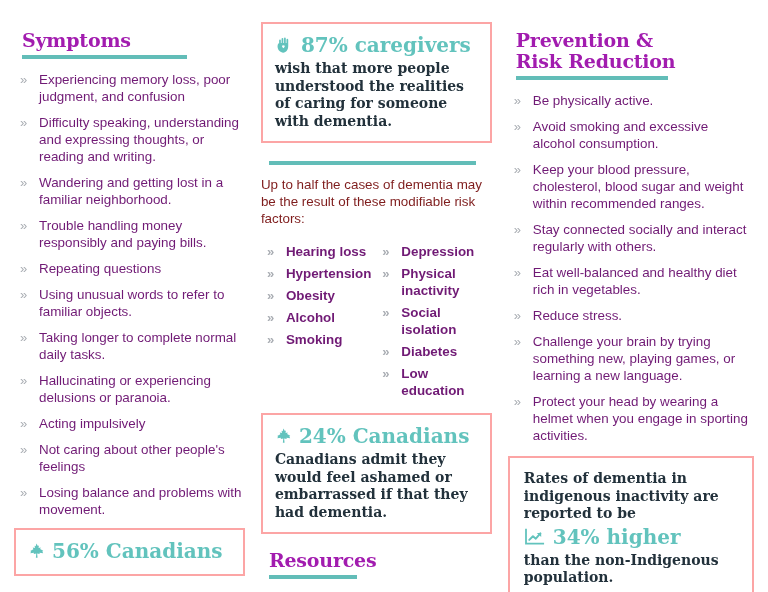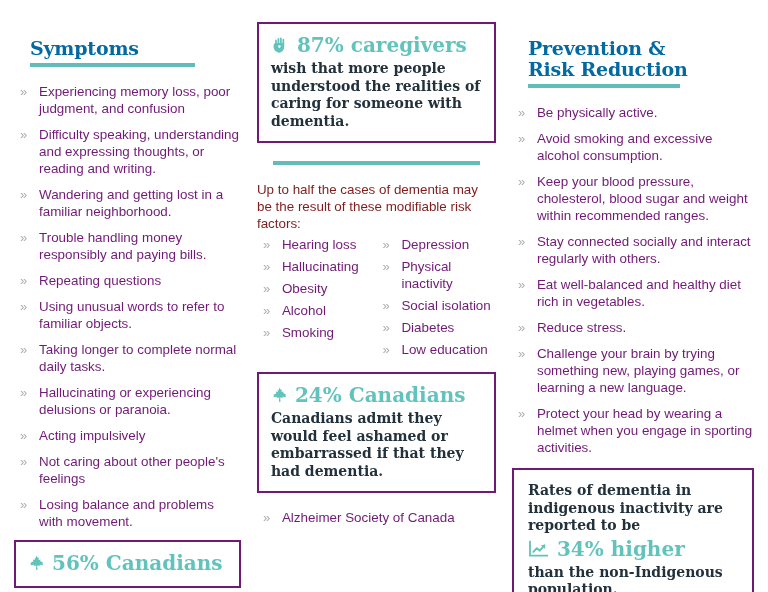--- a/index.html
+++ b/index.html
@@ -16,25 +16,25 @@
   }
   .col{box-sizing:border-box;}
   .col-left{width:256px;padding-right:16px;}
   .col-mid{width:256px;padding-right:16px;}
   .col-right{width:256px;}
 
   
   .sec-head{
     font-family:"DejaVu Serif", serif;
     font-weight:700;
-    color:#0369a1;
+    color:#a21caf;
     font-size:19px;
     line-height:21px;
     letter-spacing:-0.2px;
-    margin:16px;
+    margin:8px;
   }
   .sec-head .rule{
     display:block;
     height:4px;background:#62bdb8;
     margin-top:4px;
   }
   .rule-sym{width:165px;}
   .rule-mrf{width:207px;}
   .rule-res{width:88px;}
   .rule-prev{width:152px;}
@@ -51,21 +51,21 @@
   }
   ul.bl li:before{
     content:"\00BB";
     position:absolute;left:6px;top:0;
     color:#a9adb3;font-size:13px;
   }
   ul.tight li{margin-bottom:5px;}
 
   
   .statbox{
-    border:2px solid #701a75;
+    border:2px solid #fca5a5;
     box-sizing:border-box;
     padding:9px 12px 11px 12px;
   }
   .stat-head{
     font-family:"DejaVu Serif", serif;
     font-weight:700;
     color:#62c3bd;
     font-size:20px;
     line-height:24px;
     display:flex;align-items:center;gap:7px;
@@ -84,21 +84,21 @@
 
   
   .intro{
     font-size:13.4px;line-height:17px;color:#7f1d1d;
     margin:11px 0 4px 0;
   }
 
   
   .twocol{display:flex;margin-top:2px;}
   .twocol .c{width:50%;}
-  .twocol ul.bl{margin-top:0;}
+  .twocol ul.bl{margin-top:12px;font-weight:bold;}
 </style>
 </head>
 <body>
 
 <div class="page">
 
   <div class="col col-left">
 
     <div>
       <h2 class="sec-head">
@@ -151,21 +151,21 @@
 
     <div style="margin-top:18px;">
       <h2 class="sec-head">
         <span class="rule rule-mrf"></span>
       </h2>
       <p class="intro">Up to half the cases of dementia may be the result of these modifiable risk factors:</p>
       <div class="twocol">
         <div class="c">
           <ul class="bl tight">
             <li>Hearing loss</li>
-            <li>Hallucinating</li>
+            <li>Hypertension</li>
             <li>Obesity</li>
             <li>Alcohol</li>
             <li>Smoking</li>
           </ul>
         </div>
         <div class="c">
           <ul class="bl tight">
             <li>Depression</li>
             <li>Physical inactivity</li>
             <li>Social isolation</li>
@@ -182,20 +182,24 @@
           <svg width="17" height="18" viewBox="0 0 24 24" aria-hidden="true">
             <path fill="#62c3bd" d="M12 1.5l1.9 3.6 1.5-.8-.5 3.4 3.1-.7-.9 2.2 4.4 2.6-1.2 1 1.1 2.4-5.2-.6.3 1.6-3.6-.6.6 5.9h-2.4l.6-5.9-3.6.6.3-1.6-5.2.6L4.4 13l-1.2-1 4.4-2.6L6.7 7.2l3.1.7-.5-3.4 1.5.8z"></path>
           </svg>
         </span>
         <span>24% Canadians</span>
       </div>
       <div class="stat-body">Canadians admit they would feel ashamed or embarrassed if that they had dementia.</div>
     </div>
 
     <div style="margin-top:16px;">
+      <h2 class="sec-head">
+        <span>Resources</span>
+        <span class="rule rule-res"></span>
+      </h2>
       <ul class="bl" style="margin-top:10px;">
         <li>Alzheimer Society of Canada</li>
 
       </ul>
     </div>
 
   </div>
 
   <div class="col col-right">
 

